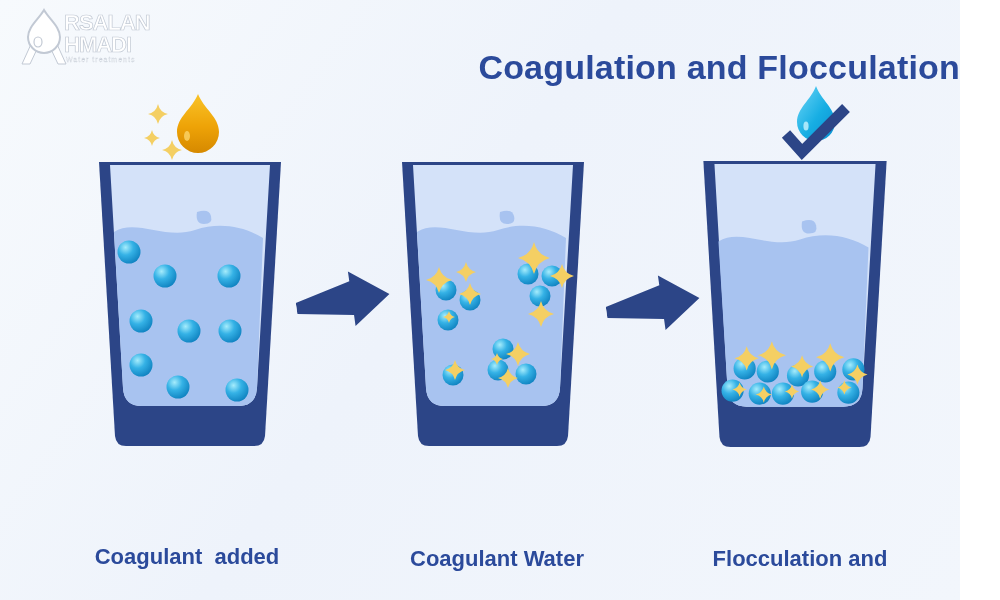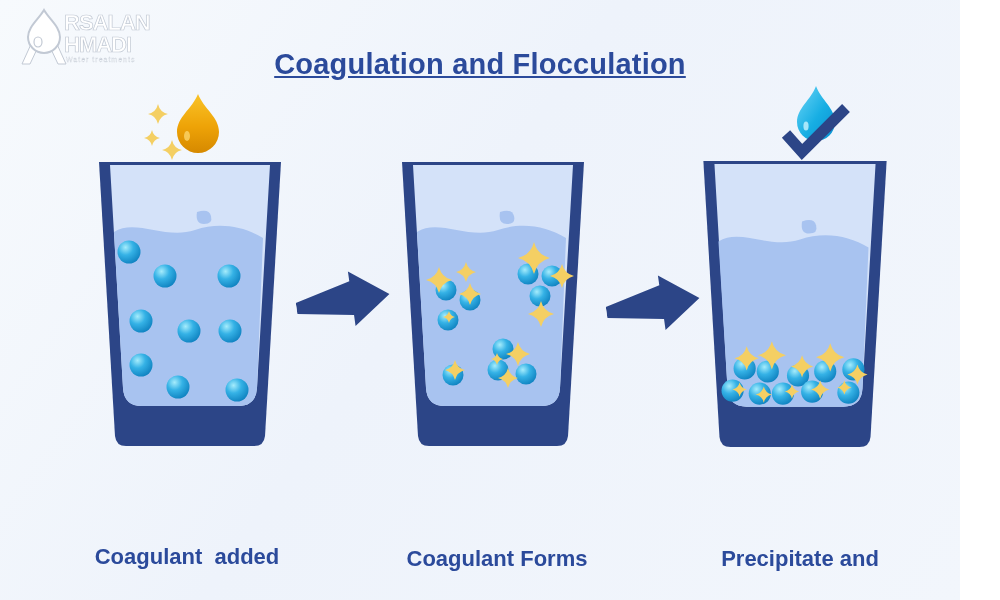--- a/index.html
+++ b/index.html
@@ -2,22 +2,22 @@
 <html style="--ink: #2b4a9b; --navy: #2c4587; --water: #a8c3f0; --air: #d4e2f9; --gold: #f4cf63;"><head>
 <meta charset="utf-8">
 <style>
   html,body{margin:0;padding:0;}
   body{font-family:"Liberation Sans",sans-serif;}
   .canvas{
     position:relative;width:960px;height:600px;overflow:hidden;
     background:linear-gradient(125deg,#f7fafd 0%,#eef3fb 45%,#f2f6fc 100%);
   }
   .page-title{
-    position:absolute;left:0;right:0;top:48px;text-align:center;
-    font-size:29px;font-weight:bold;color:var(--ink);letter-spacing:.2px;text-decoration:underline;
+    position:absolute;left:0;right:0;top:48px;text-align:right;
+    font-size:34px;font-weight:bold;color:var(--ink);letter-spacing:.2px;
   }
   .glass-svg,.topper-svg,.arrow-svg,.logo-svg{position:absolute;display:block;}
   .glass-1{left:96px;top:162px;}
   .glass-2{left:399px;top:162px;}
   .glass-3{left:701px;top:161px;}
   .topper-1{left:141px;top:88px;}
   .topper-3{left:766px;top:84px;}
   .arrow-1{left:296px;top:270px;}
   .arrow-2{left:606px;top:274px;}
   .logo{left:16px;top:6px;}
@@ -178,23 +178,23 @@
   <svg class="arrow-svg arrow-2" width="100" height="62" viewBox="0 0 100 62" style="transform:rotate(-8deg)">
     <polygon class="navy-fill" points="0,26 56,12 56,2 94,30 56,57 56,46 0,37"></polygon>
   </svg>
 
   <div class="caption caption-1">
     <div>Coagulant  added</div>
     <div></div>
     <div></div>
   </div>
   <div class="caption caption-2">
-    <div>Coagulant Forms</div>
+    <div>Coagulant Water</div>
     
     
   </div>
   <div class="caption caption-3">
-    <div>Precipitate and</div>
+    <div>Flocculation and</div>
     
     
   </div>
 
 </div>
 
 </body></html>

